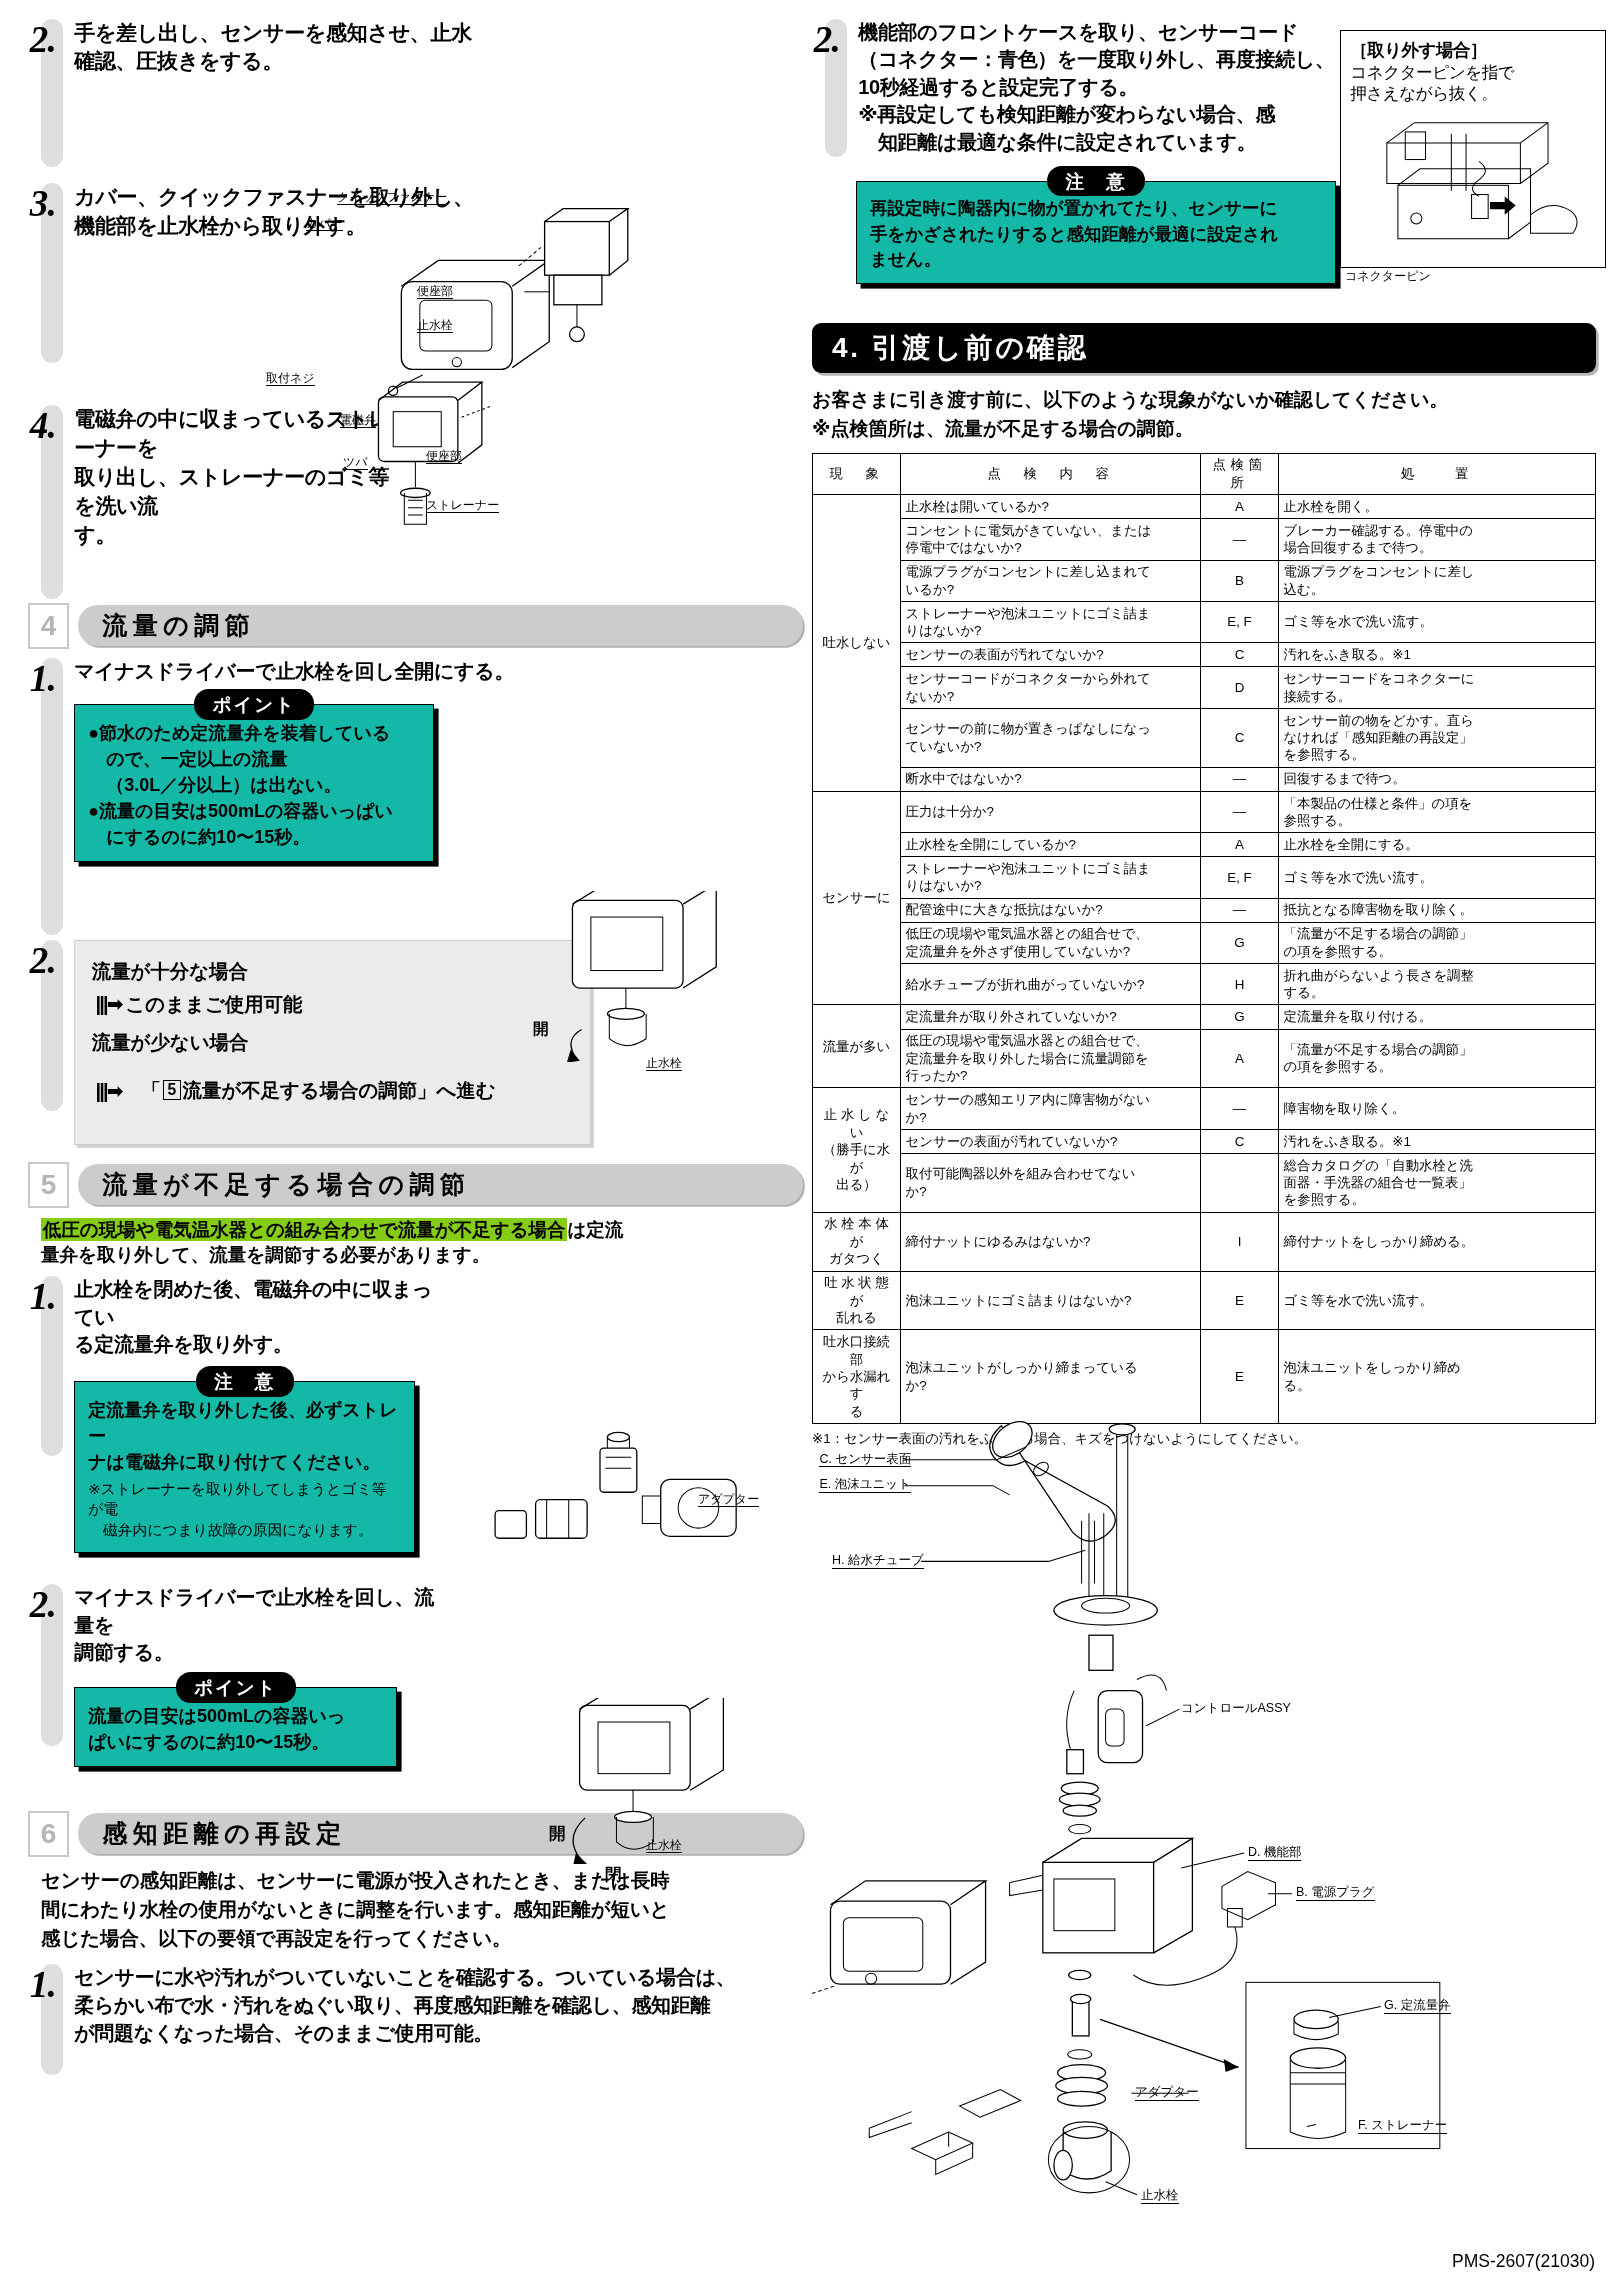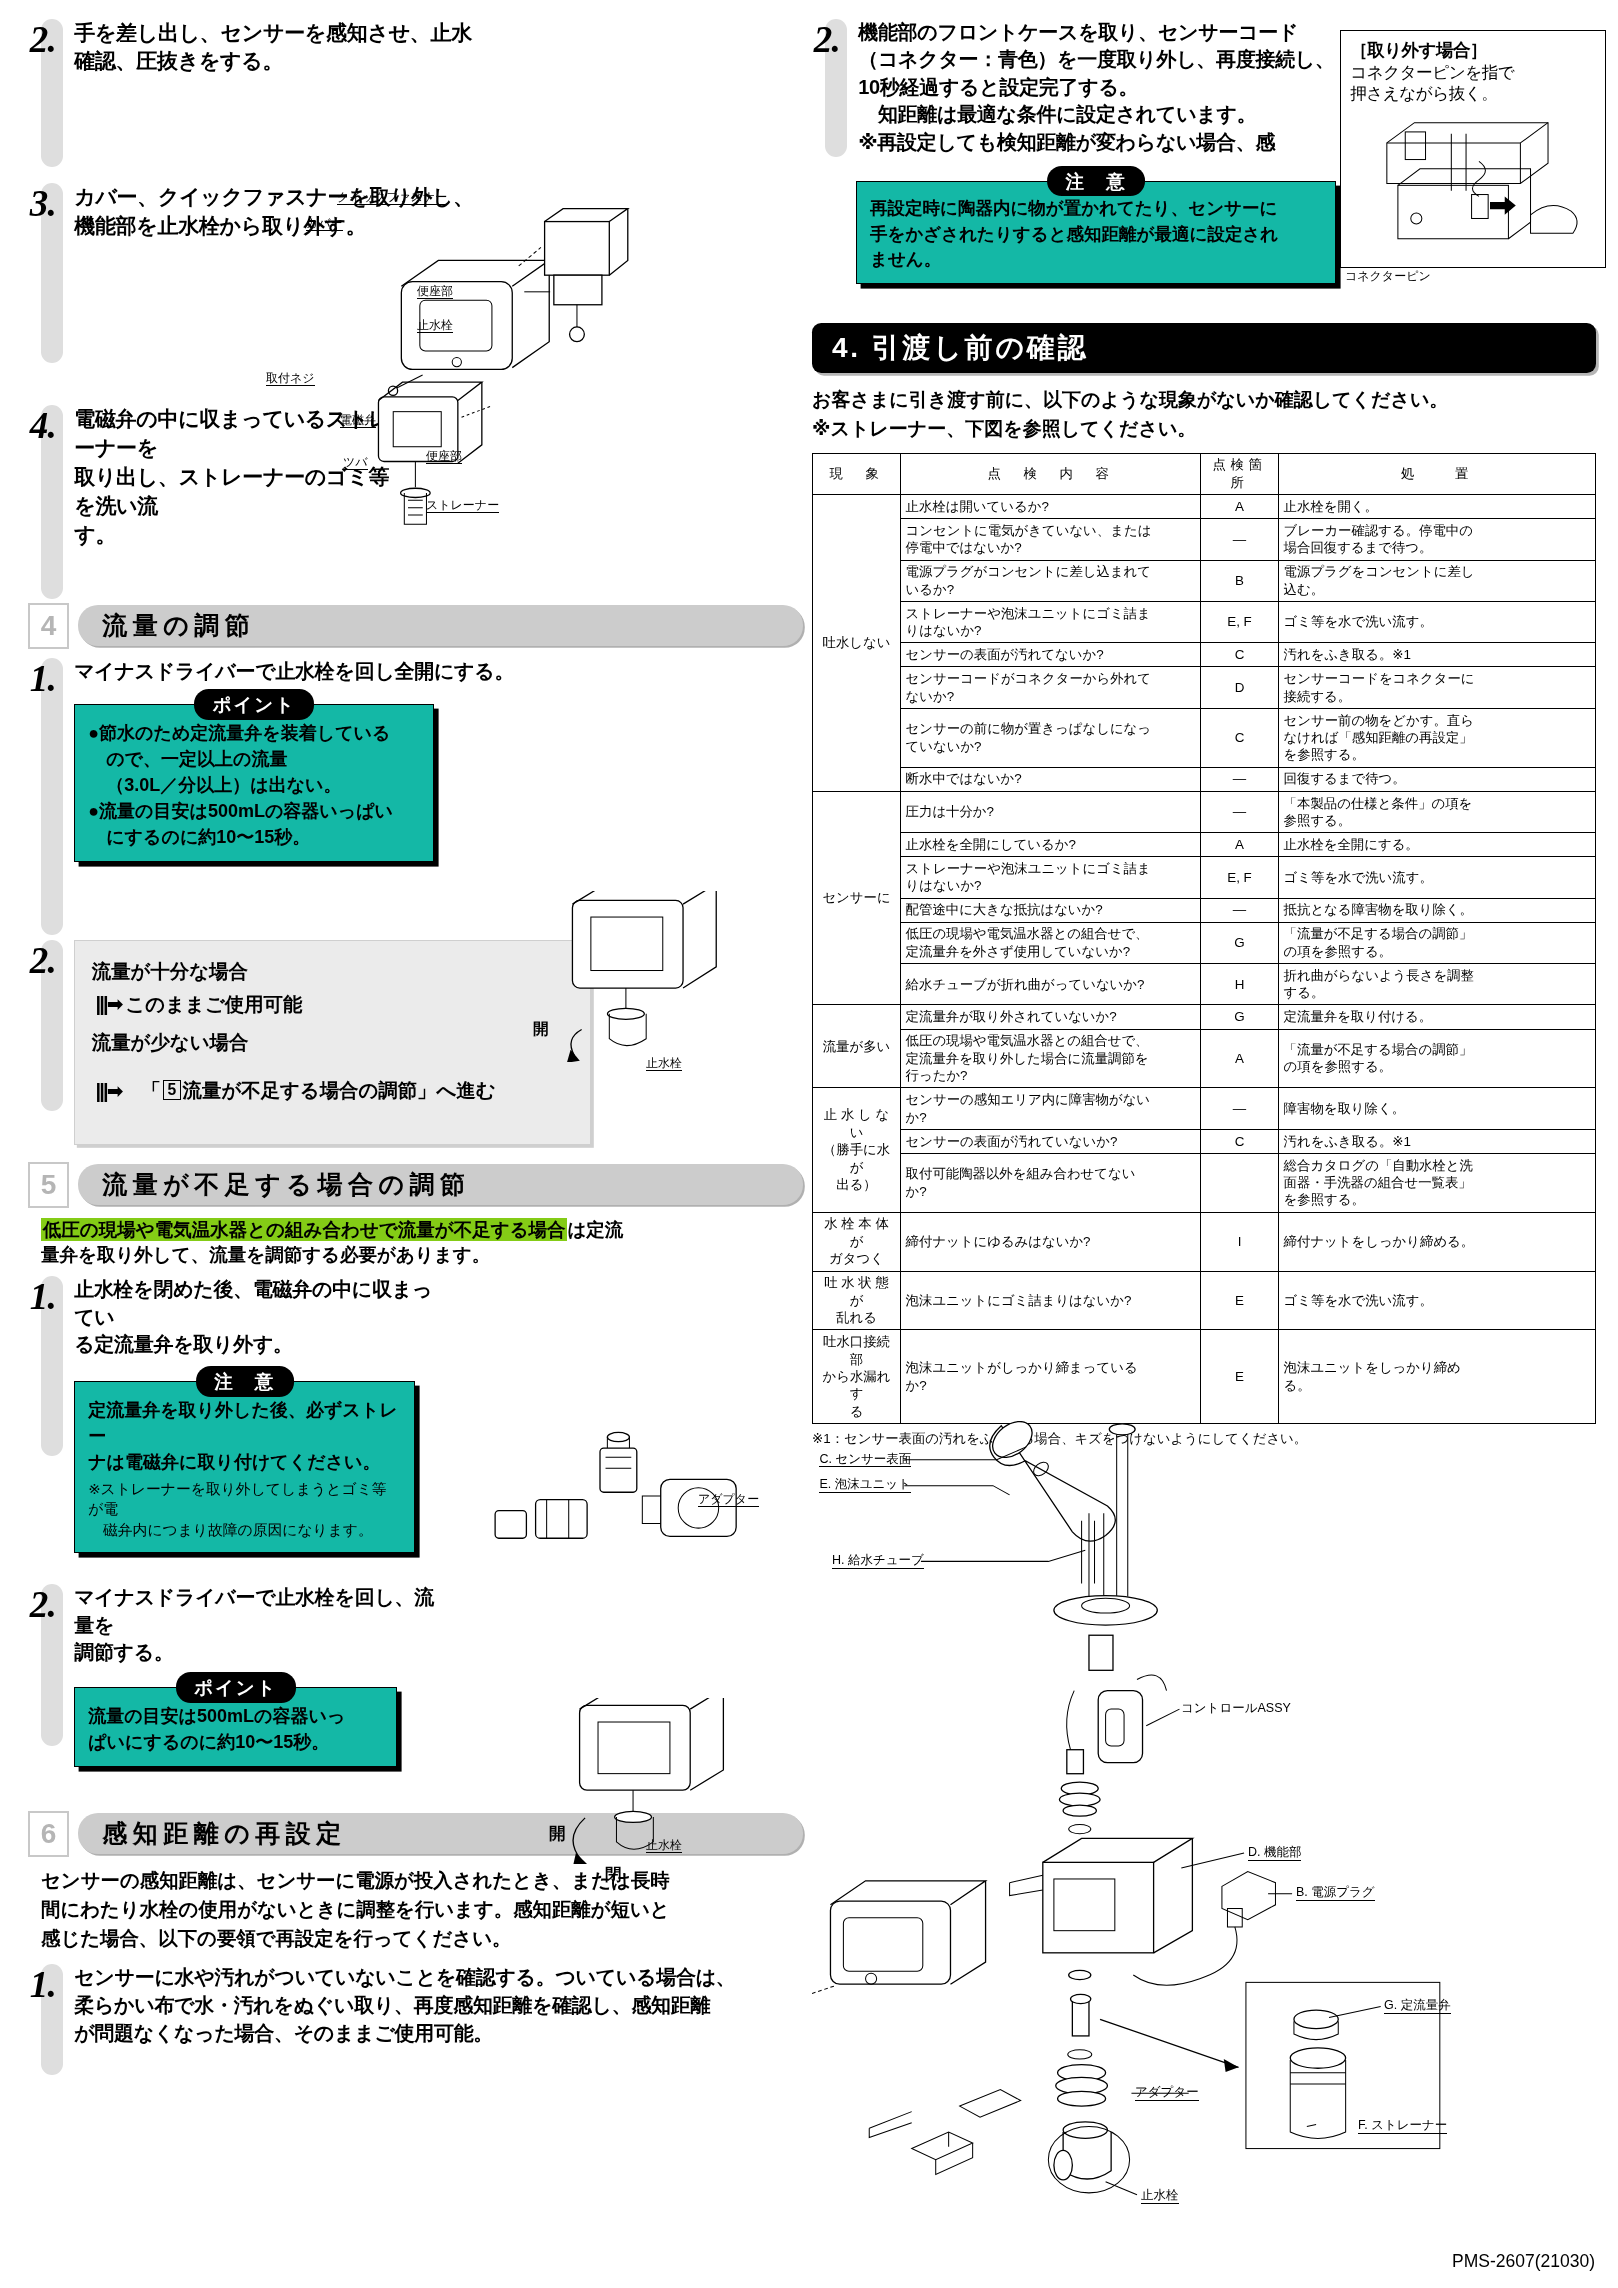--- a/index.html
+++ b/index.html
@@ -398,39 +398,39 @@
 
     <div class="step" style="min-height:138px;">
       <div class="step-num">
         <div class="step-bar" style="height:138px;"></div>
         <div class="step-digit">2.</div>
       </div>
       <div class="step-body" style="width:508px;">
         <div class="step-text" style="font-size:20px;">機能部のフロントケースを取り、センサーコード</div>
         <div class="step-text" style="font-size:20px;">（コネクター：青色）を一度取り外し、再度接続し、</div>
         <div class="step-text" style="font-size:20px;">10秒経過すると設定完了する。</div>
+        <div class="step-text" style="font-size:20px;">※再設定しても検知距離が変わらない場合、感</div>
         <div class="step-text" style="font-size:20px;">　知距離は最適な条件に設定されています。</div>
-        <div class="step-text" style="font-size:20px;">※再設定しても検知距離が変わらない場合、感</div>
       </div>
     </div>
 
     <div class="callout" style="width:480px; margin-left:44px; margin-top:24px;">
       <div class="callout-tab">注　意</div>
       <div class="callout-box">
         <div class="callout-text" style="font-size:17.5px;">再設定時に陶器内に物が置かれてたり、センサーに</div>
         <div class="callout-text" style="font-size:17.5px;">手をかざされたりすると感知距離が最適に設定され</div>
         <div class="callout-text" style="font-size:17.5px;">ません。</div>
       </div>
     </div>
 
     <div class="banner" style="margin-top:39px; width:784px;">
       <span>4. 引渡し前の確認</span>
     </div>
     <div style="font-size:19px; font-weight:600; line-height:1.5;">お客さまに引き渡す前に、以下のような現象がないか確認してください。</div>
-    <div style="font-size:19px; font-weight:600; line-height:1.5; margin-bottom:9.2px;">※ストレーナー、下図を参照してください。</div>
+    <div style="font-size:19px; font-weight:600; line-height:1.5; margin-bottom:9.2px;">※点検箇所は、流量が不足する場合の調節。</div>
 
     <table class="insp">
       <thead>
         <tr>
           <th class="c-phen">現　象</th>
           <th class="c-item">点　検　内　容</th>
           <th class="c-loc">点検箇所</th>
           <th class="c-act">処　　置</th>
         </tr>
       </thead>

